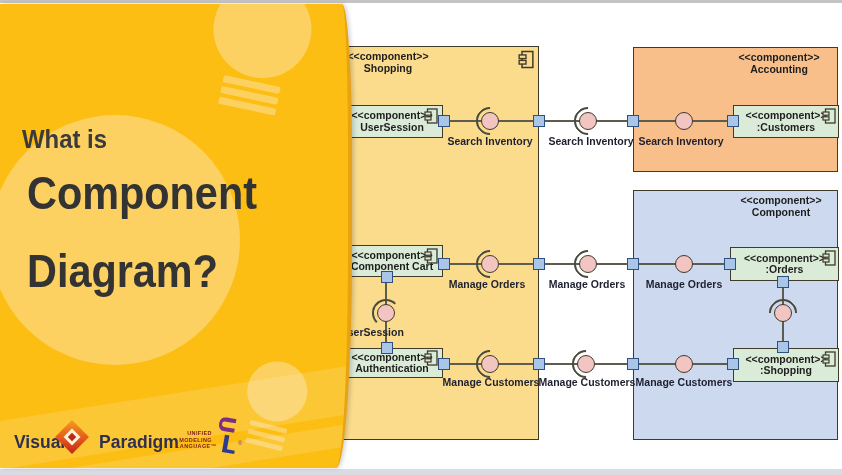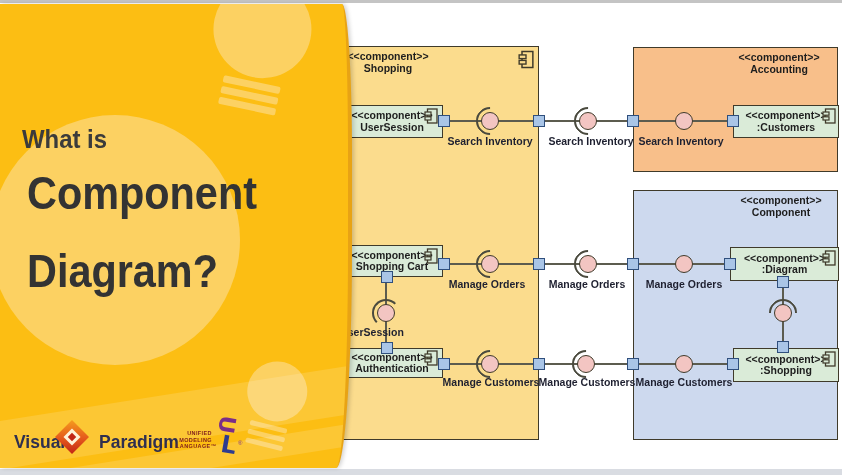--- a/index.html
+++ b/index.html
@@ -120,21 +120,21 @@
       <div class="cname">UserSession</div>
       <svg class="cicon" style="right:4px;top:2px;" width="14" height="16" viewBox="0 0 14 16">
         <rect class="ibody" x="3.5" y="1" width="9.5" height="14"></rect>
           <rect class="itab" x="1" y="4" width="6" height="3.2"></rect>
           <rect class="itab" x="1" y="8.8" width="6" height="3.2"></rect>
       </svg>
     </div>
 
     <div class="comp" style="left:341px;top:245px;width:102px;height:32px;">
       <div class="stereo">&lt;&lt;component&gt;&gt;</div>
-      <div class="cname">Shopping Cart</div>
+      <div class="cname">Component Cart</div>
       <svg class="cicon" style="right:4px;top:2px;" width="14" height="16" viewBox="0 0 14 16">
         <rect class="ibody" x="3.5" y="1" width="9.5" height="14"></rect>
           <rect class="itab" x="1" y="4" width="6" height="3.2"></rect>
           <rect class="itab" x="1" y="8.8" width="6" height="3.2"></rect>
       </svg>
     </div>
 
     <div class="comp" style="left:341px;top:348px;width:102px;height:30px;">
       <div class="stereo">&lt;&lt;component&gt;&gt;</div>
       <div class="cname">Authentication</div>
@@ -150,21 +150,21 @@
       <div class="cname">:Customers</div>
       <svg class="cicon" style="right:2px;top:2px;" width="14" height="16" viewBox="0 0 14 16">
         <rect class="ibody" x="3.5" y="1" width="9.5" height="14"></rect>
           <rect class="itab" x="1" y="4" width="6" height="3.2"></rect>
           <rect class="itab" x="1" y="8.8" width="6" height="3.2"></rect>
       </svg>
     </div>
 
     <div class="comp" style="left:730px;top:247px;width:109px;height:34px;">
       <div class="stereo">&lt;&lt;component&gt;&gt;</div>
-      <div class="cname">:Diagram</div>
+      <div class="cname">:Orders</div>
       <svg class="cicon" style="right:2px;top:2px;" width="14" height="16" viewBox="0 0 14 16">
         <rect class="ibody" x="3.5" y="1" width="9.5" height="14"></rect>
           <rect class="itab" x="1" y="4" width="6" height="3.2"></rect>
           <rect class="itab" x="1" y="8.8" width="6" height="3.2"></rect>
       </svg>
     </div>
 
     <div class="comp" style="left:733px;top:348px;width:106px;height:34px;">
       <div class="stereo">&lt;&lt;component&gt;&gt;</div>
       <div class="cname">:Shopping</div>

